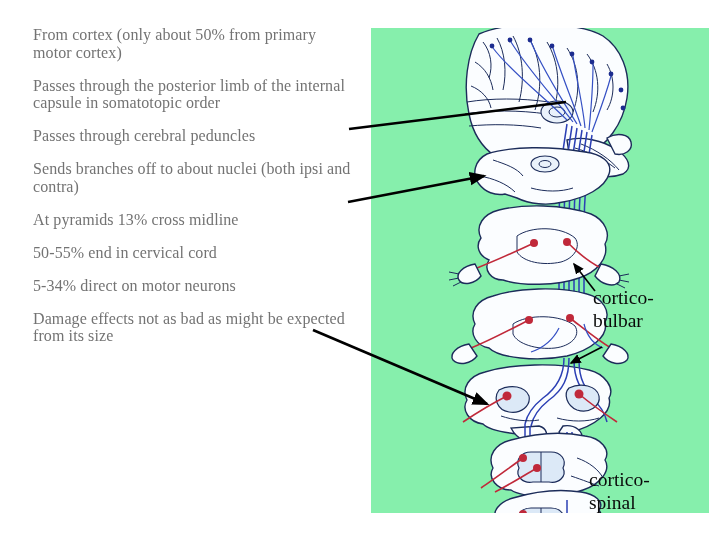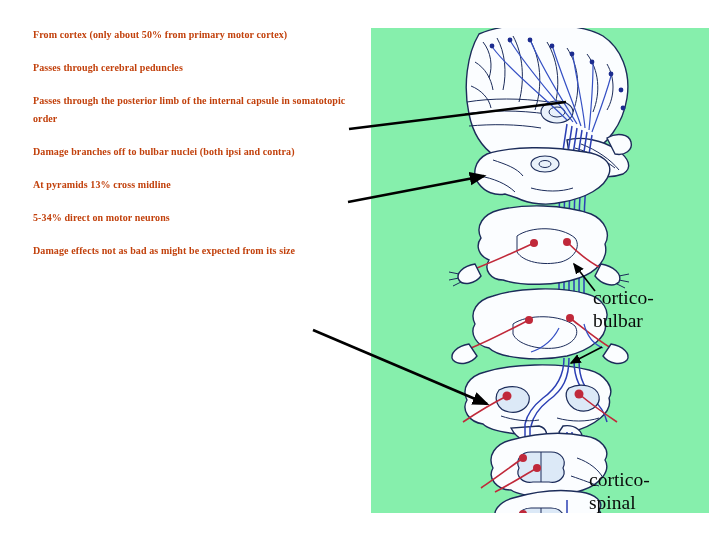--- a/index.html
+++ b/index.html
@@ -18,24 +18,24 @@
 
   
   #bullets {
     position: absolute;
     left: 33px;
     top: 26px;
     width: 318px;
   }
   .bullet {
     font-family: "Liberation Serif", "DejaVu Serif", serif;
-    font-weight: bold;
-    font-size: 10px;
+    font-weight: normal;
+    font-size: 16px;
     line-height: 17.5px;
-    color: #c2410c;
+    color: #737373;
     margin: 0 0 15.5px 0;
     letter-spacing: 0.1px;
   }
   .bullet:last-child { margin-bottom: 12px; }
 
   
   #panel {
     position: absolute;
     left: 371px;
     top: 28px;
@@ -66,24 +66,25 @@
     pointer-events: none;
   }
 </style>
 </head>
 <body>
 
 <div id="slide">
 
   <div id="bullets">
     <p class="bullet">From cortex (only about 50% from primary motor cortex)</p>
+    <p class="bullet">Passes through the posterior limb of the internal capsule in somatotopic order</p>
     <p class="bullet">Passes through cerebral peduncles</p>
-    <p class="bullet">Passes through the posterior limb of the internal capsule in somatotopic order</p>
-    <p class="bullet">Damage branches off to bulbar nuclei (both ipsi and contra)</p>
+    <p class="bullet">Sends branches off to about nuclei (both ipsi and contra)</p>
     <p class="bullet">At pyramids 13% cross midline</p>
+    <p class="bullet">50-55% end in cervical cord</p>
     <p class="bullet">5-34% direct on motor neurons</p>
     <p class="bullet">Damage effects not as bad as might be expected from its size</p>
   </div>
 
   <div id="panel">
 
     <svg width="310" height="485" viewBox="0 0 310 485" xmlns="http://www.w3.org/2000/svg">
       <defs>
         <style>
           .tis  { fill:#fbfdff; stroke:#1c2c5a; stroke-width:1.4; }

